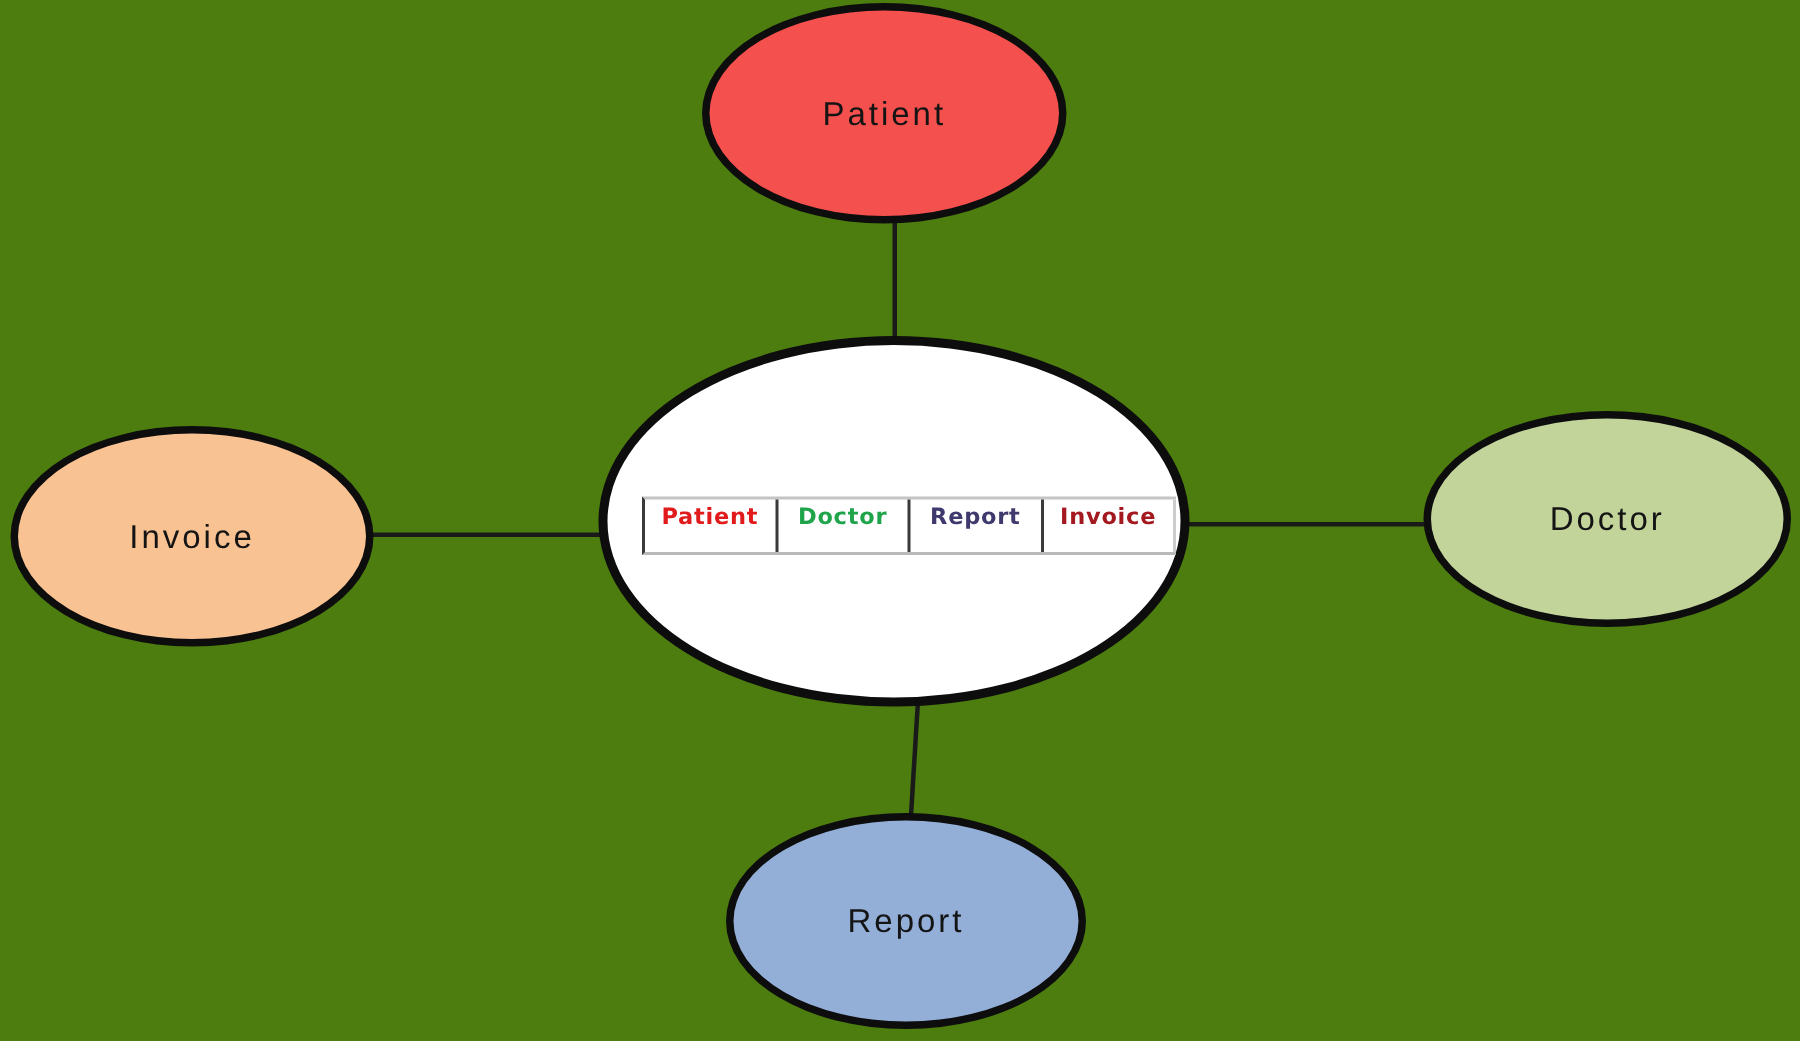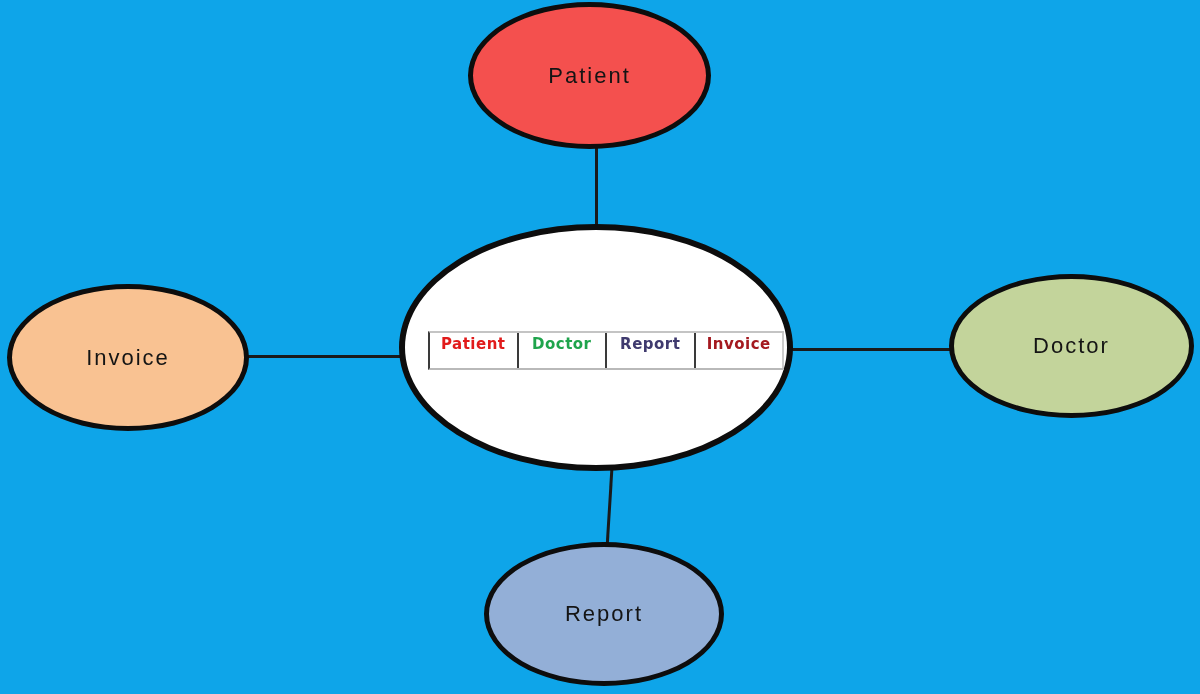--- a/index.html
+++ b/index.html
@@ -8,21 +8,21 @@
     background: #ffffff;
     width: 1200px;
     height: 694px;
     overflow: hidden;
     font-family: "Liberation Sans", sans-serif;
   }
   .canvas {
     position: relative;
     width: 1200px;
     height: 694px;
-    background: #0ea5e9;
+    background: #4d7c0f;
   }
   
   .connector {
     position: absolute;
     background: #1a1a1a;
   }
   .conn-top    { left: 595px; top: 146px; width: 2.5px; height: 84px; }
   .conn-left   { left: 244px; top: 355px; width: 162px; height: 2.5px; }
   .conn-right  { left: 789px; top: 348px; width: 164px; height: 2.5px; }
   .conn-bottom { left: 608px; top: 466px; width: 2.5px; height: 84px; transform: rotate(3.5deg); }

